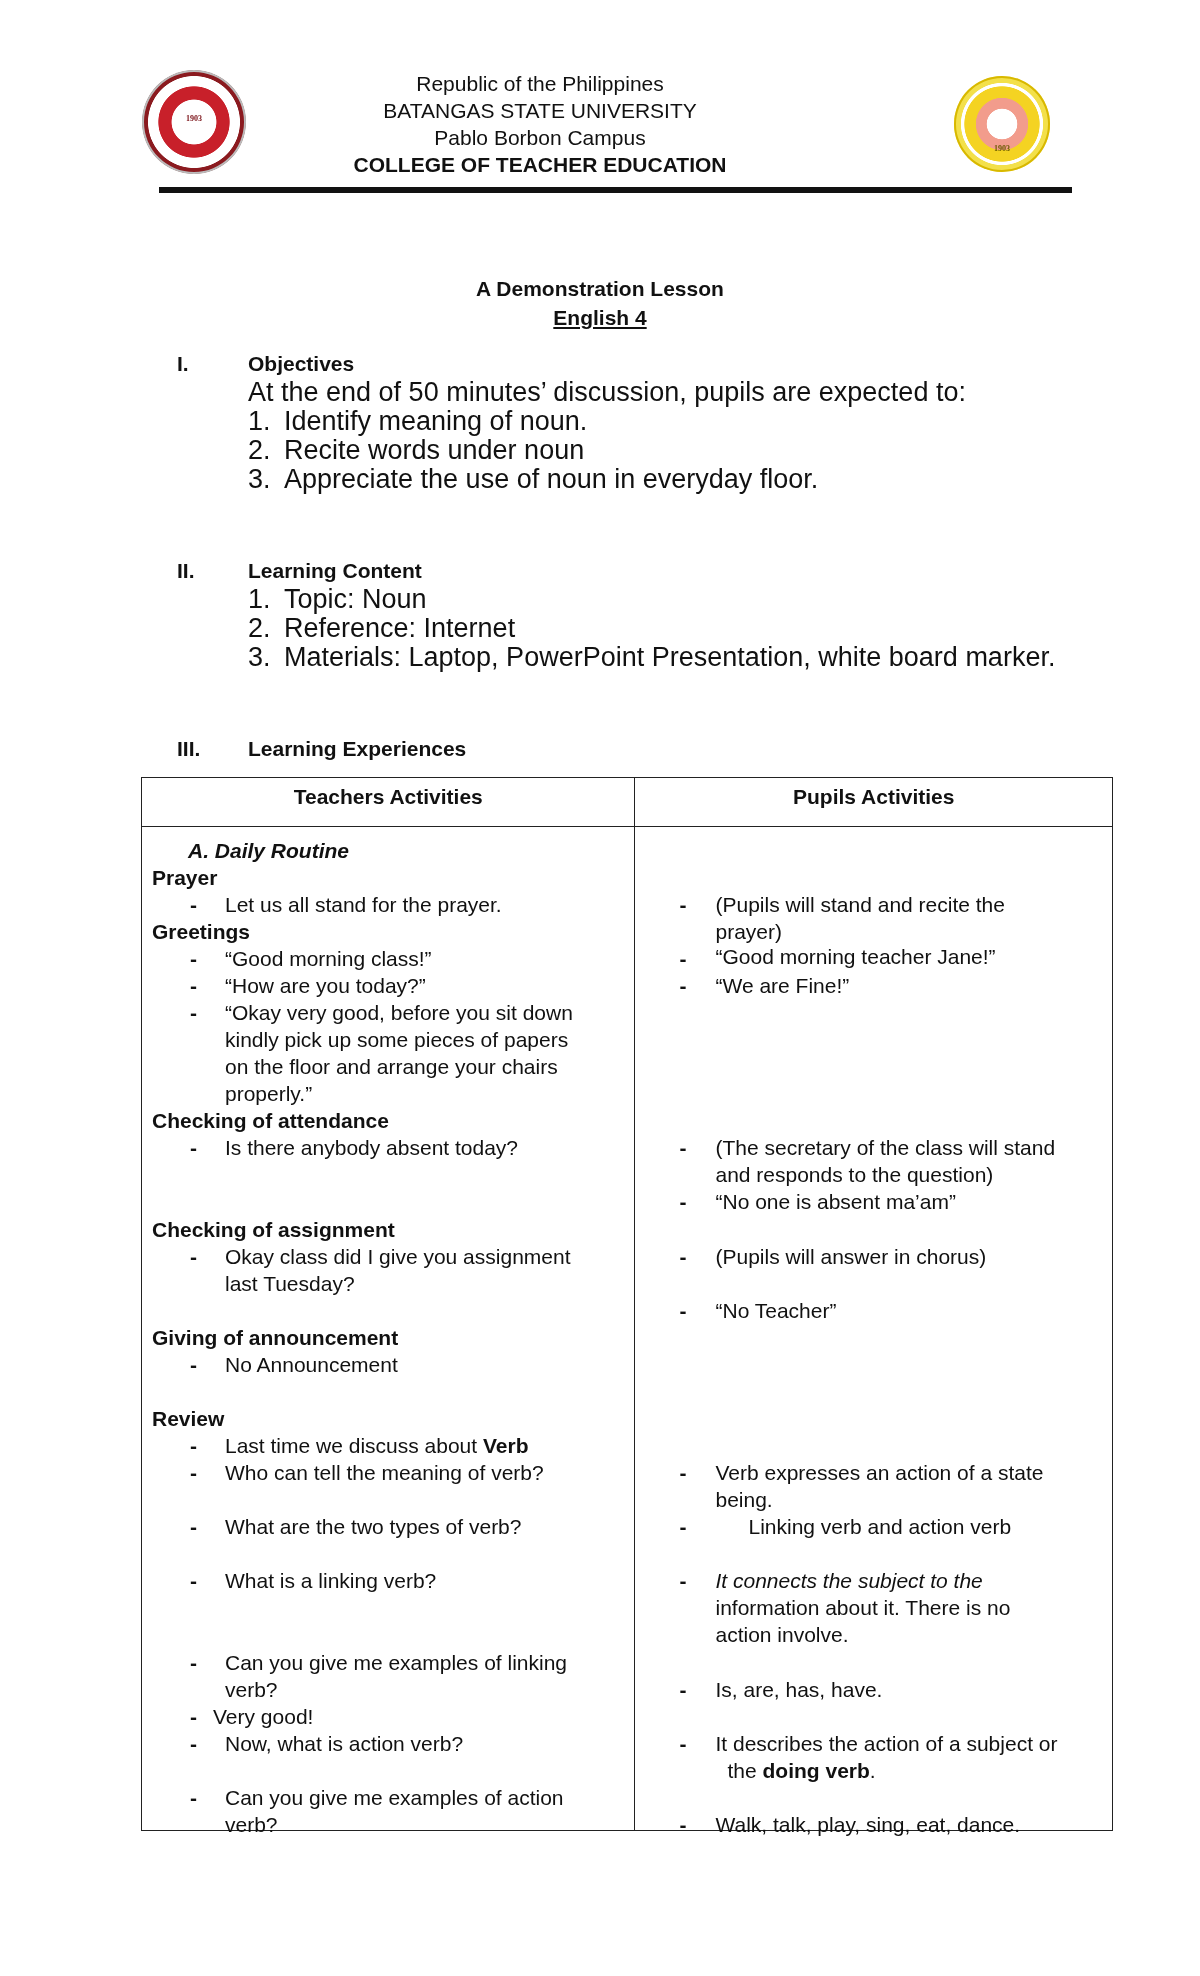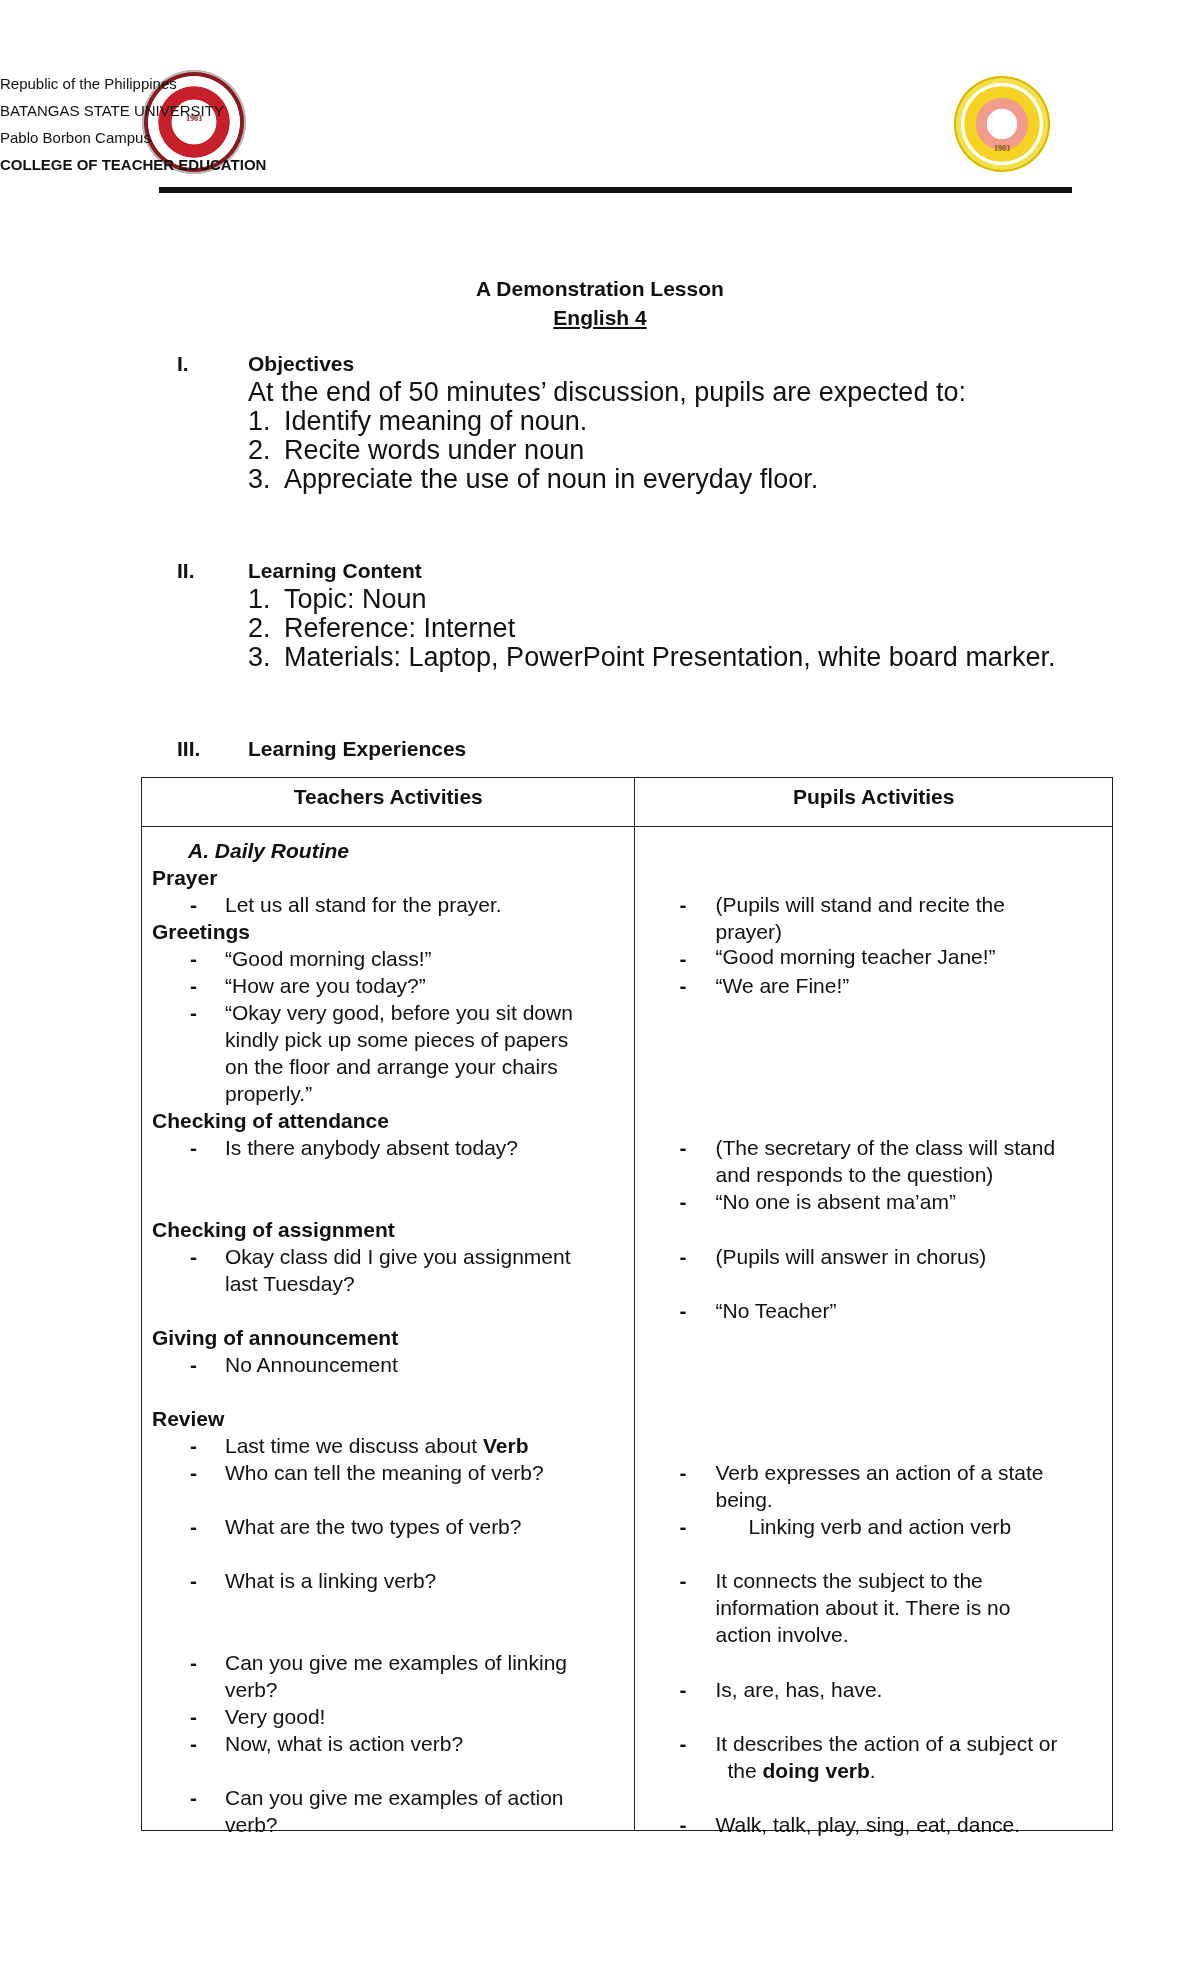--- a/index.html
+++ b/index.html
@@ -1,18 +1,18 @@
 <!DOCTYPE html>
 <html><head>
 <meta charset="utf-8">
 <style>
   html, body { margin: 0; padding: 0; background: #ffffff; }
   body { width: 1200px; height: 1976px; position: relative; overflow: hidden;
          font-family: "Liberation Sans", sans-serif; color: #111; }
-  .hdr-line { position: absolute; left: 0; width: 1080px; font-size: 15px; line-height: 27px; }
+  .hdr-line { position: absolute; left: 0; width: 1080px; text-align: center; font-size: 21px; line-height: 27px; }
   .hdr-bold { font-weight: bold; }
   .rule { position: absolute; left: 159px; width: 913px; top: 187px; height: 6px; background: #111; }
 
   .logo { position: absolute; border-radius: 50%; }
   .logo-left { left: 142px; top: 70px; width: 104px; height: 104px;
                background: radial-gradient(circle at 50% 50%, #fff 0 30%, #c8202a 31% 48%, #fff 49% 62%, #8b1a1f 63% 70%, #f3f3f3 71% 100%);
                box-shadow: 0 0 0 2px #bbb inset; }
   .logo-right { left: 954px; top: 76px; width: 96px; height: 96px;
                 background: radial-gradient(circle at 50% 50%, #fff 0 22%, #f29c8c 23% 38%, #f4d322 39% 55%, #fff 56% 60%, #f3e04a 61% 100%);
                 box-shadow: 0 0 0 2px #d8b800 inset; }
@@ -112,21 +112,21 @@
         <div class="dash" style="left:48px;top:632px;">-</div>
         <div class="row" style="left:83px;top:632px;">Who can tell the meaning of verb?</div>
         <div class="dash" style="left:48px;top:686px;">-</div>
         <div class="row" style="left:83px;top:686px;">What are the two types of verb?</div>
         <div class="dash" style="left:48px;top:740px;">-</div>
         <div class="row" style="left:83px;top:740px;">What is a linking verb?</div>
         <div class="dash" style="left:48px;top:822px;">-</div>
         <div class="row" style="left:83px;top:822px;">Can you give me examples of linking</div>
         <div class="row" style="left:83px;top:849px;">verb?</div>
         <div class="dash" style="left:48px;top:876px;">-</div>
-        <div class="row" style="left:83px;top:876px;">Very good!</div>
+        <div class="row" style="left:71px;top:876px;">Very good!</div>
         <div class="dash" style="left:48px;top:903px;">-</div>
         <div class="row" style="left:83px;top:903px;">Now, what is action verb?</div>
         <div class="dash" style="left:48px;top:957px;">-</div>
         <div class="row" style="left:83px;top:957px;">Can you give me examples of action</div>
         <div class="row" style="left:83px;top:984px;">verb?</div>
       </div>
     </td>
     <td class="col-p">
       <div class="cell">
         <div class="dash" style="left:44px;top:64px;">-</div>
@@ -144,21 +144,21 @@
         <div class="dash" style="left:44px;top:416px;">-</div>
         <div class="row" style="left:80px;top:416px;">(Pupils will answer in chorus)</div>
         <div class="dash" style="left:44px;top:470px;">-</div>
         <div class="row" style="left:80px;top:470px;">“No Teacher”</div>
         <div class="dash" style="left:44px;top:632px;">-</div>
         <div class="row" style="left:80px;top:632px;">Verb expresses an action of a state</div>
         <div class="row" style="left:80px;top:659px;">being.</div>
         <div class="dash" style="left:44px;top:686px;">-</div>
         <div class="row" style="left:80px;top:686px;margin-left:33px;">Linking verb and action verb</div>
         <div class="dash" style="left:44px;top:740px;">-</div>
-        <div class="row" style="left:80px;top:740px;">It connects the subject to the</div>
+        <div class="row" style="left:80px;top:740px;font-style:italic;">It connects the subject to the</div>
         <div class="row" style="left:80px;top:767px;">information about it. There is no</div>
         <div class="row" style="left:80px;top:794px;">action involve.</div>
         <div class="dash" style="left:44px;top:849px;">-</div>
         <div class="row" style="left:80px;top:849px;">Is, are, has, have.</div>
         <div class="dash" style="left:44px;top:903px;">-</div>
         <div class="row" style="left:80px;top:903px;">It describes the action of a subject or</div>
         <div class="row" style="left:92px;top:930px;"><span>the </span><span class="bold">doing verb</span><span>.</span></div>
         <div class="dash" style="left:44px;top:984px;">-</div>
         <div class="row" style="left:80px;top:984px;">Walk, talk, play, sing, eat, dance.</div>
       </div>

